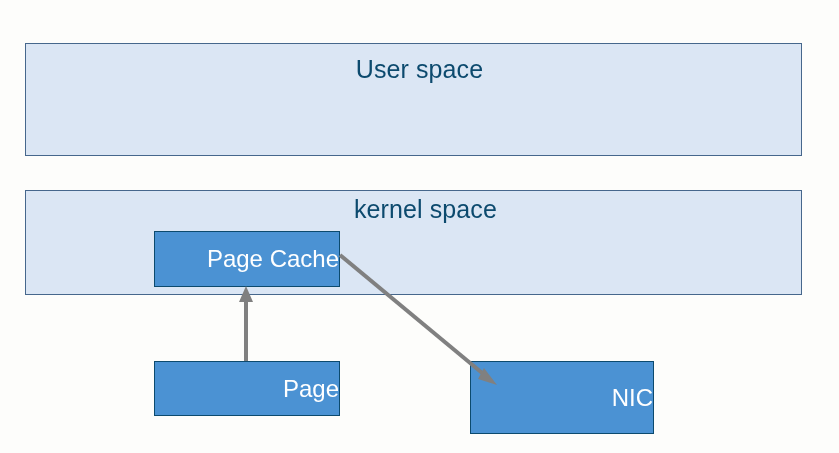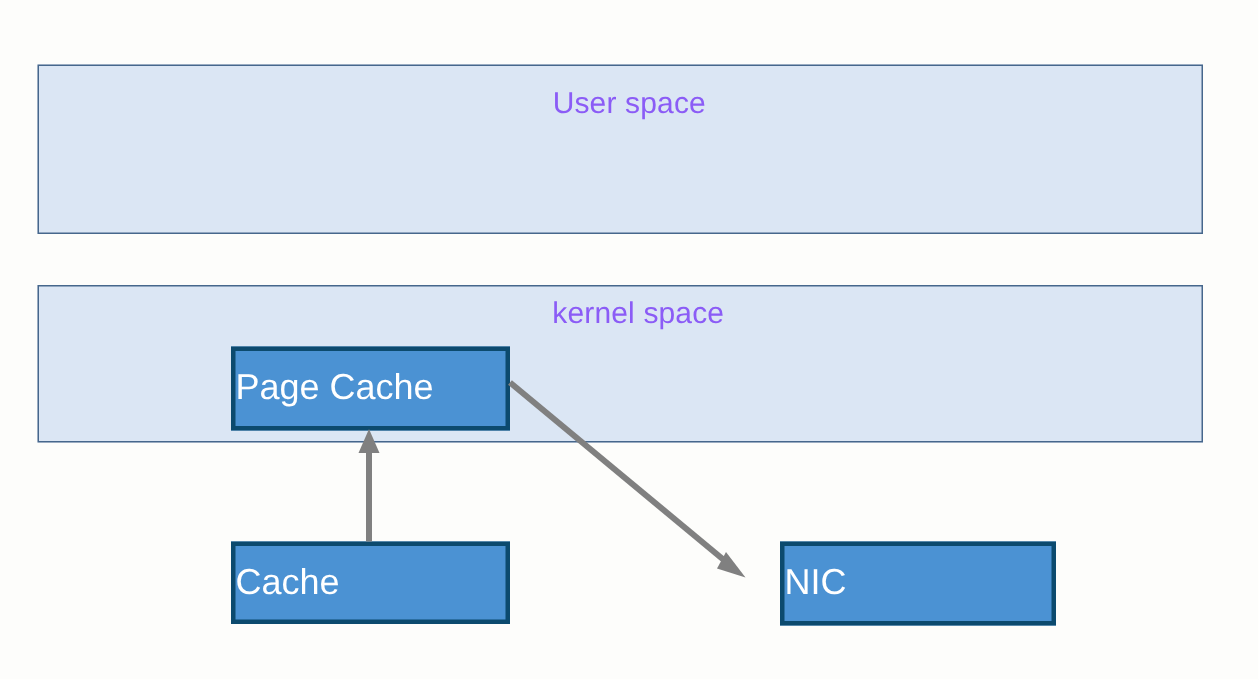--- a/index.html
+++ b/index.html
@@ -20,35 +20,35 @@
     position: absolute;
     background: #dbe6f4;
     border: 1px solid #46678c;
     box-sizing: border-box;
   }
   .region-label {
     position: absolute;
     left: 0;
     right: 0;
     text-align: center;
-    color: #8b5cf6;
-    font-size: 20px;
+    color: #0c4a6e;
+    font-size: 25px;
     line-height: 20px;
     letter-spacing: 0.1px;
     white-space: nowrap;
   }
   
   .node {
     position: absolute;
     background: #4b92d3;
-    border: 3px solid #0c4a6e;
+    border: 1px solid #0c4a6e;
     box-sizing: border-box;
     display: flex;
     align-items: center;
-    justify-content: flex-start;
+    justify-content: flex-end;
   }
   .node-label {
     color: #ffffff;
     font-size: 24px;
     line-height: 24px;
     white-space: nowrap;
   }
   
   #arrows {
     position: absolute;
@@ -60,39 +60,39 @@
   }
 
   
   #user-space-region   { left: 25px;  top: 43px;  width: 777px; height: 113px; }
   #kernel-space-region { left: 25px;  top: 190px; width: 777px; height: 105px; }
   #user-space-label    { top: 59px; }
   #kernel-space-label  { top: 199px; padding-left: 12px; }
 
   #page-cache-node { left: 154px; top: 231px; width: 186px; height: 56px; }
   #file-node       { left: 154px; top: 361px; width: 186px; height: 55px; }
-  #nic-node        { left: 520px; top: 361px; width: 184px; height: 56px; }
+  #nic-node        { left: 470px; top: 361px; width: 184px; height: 73px; }
 </style>
 </head>
 <body>
 
 <div id="canvas">
 
   <div class="region" id="user-space-region"></div>
   <div class="region-label" id="user-space-label">User space</div>
 
   <div class="region" id="kernel-space-region"></div>
   <div class="region-label" id="kernel-space-label">kernel space</div>
 
   <div class="node" id="page-cache-node">
     <span class="node-label">Page Cache</span>
   </div>
 
   <div class="node" id="file-node">
-    <span class="node-label">Cache</span>
+    <span class="node-label">Page</span>
   </div>
 
   <div class="node" id="nic-node">
     <span class="node-label">NIC</span>
   </div>
 
   <svg id="arrows" viewBox="0 0 839 453">
 
     <g>
       <line x1="246" y1="361" x2="246" y2="296" stroke="#808080" stroke-width="4"></line>

